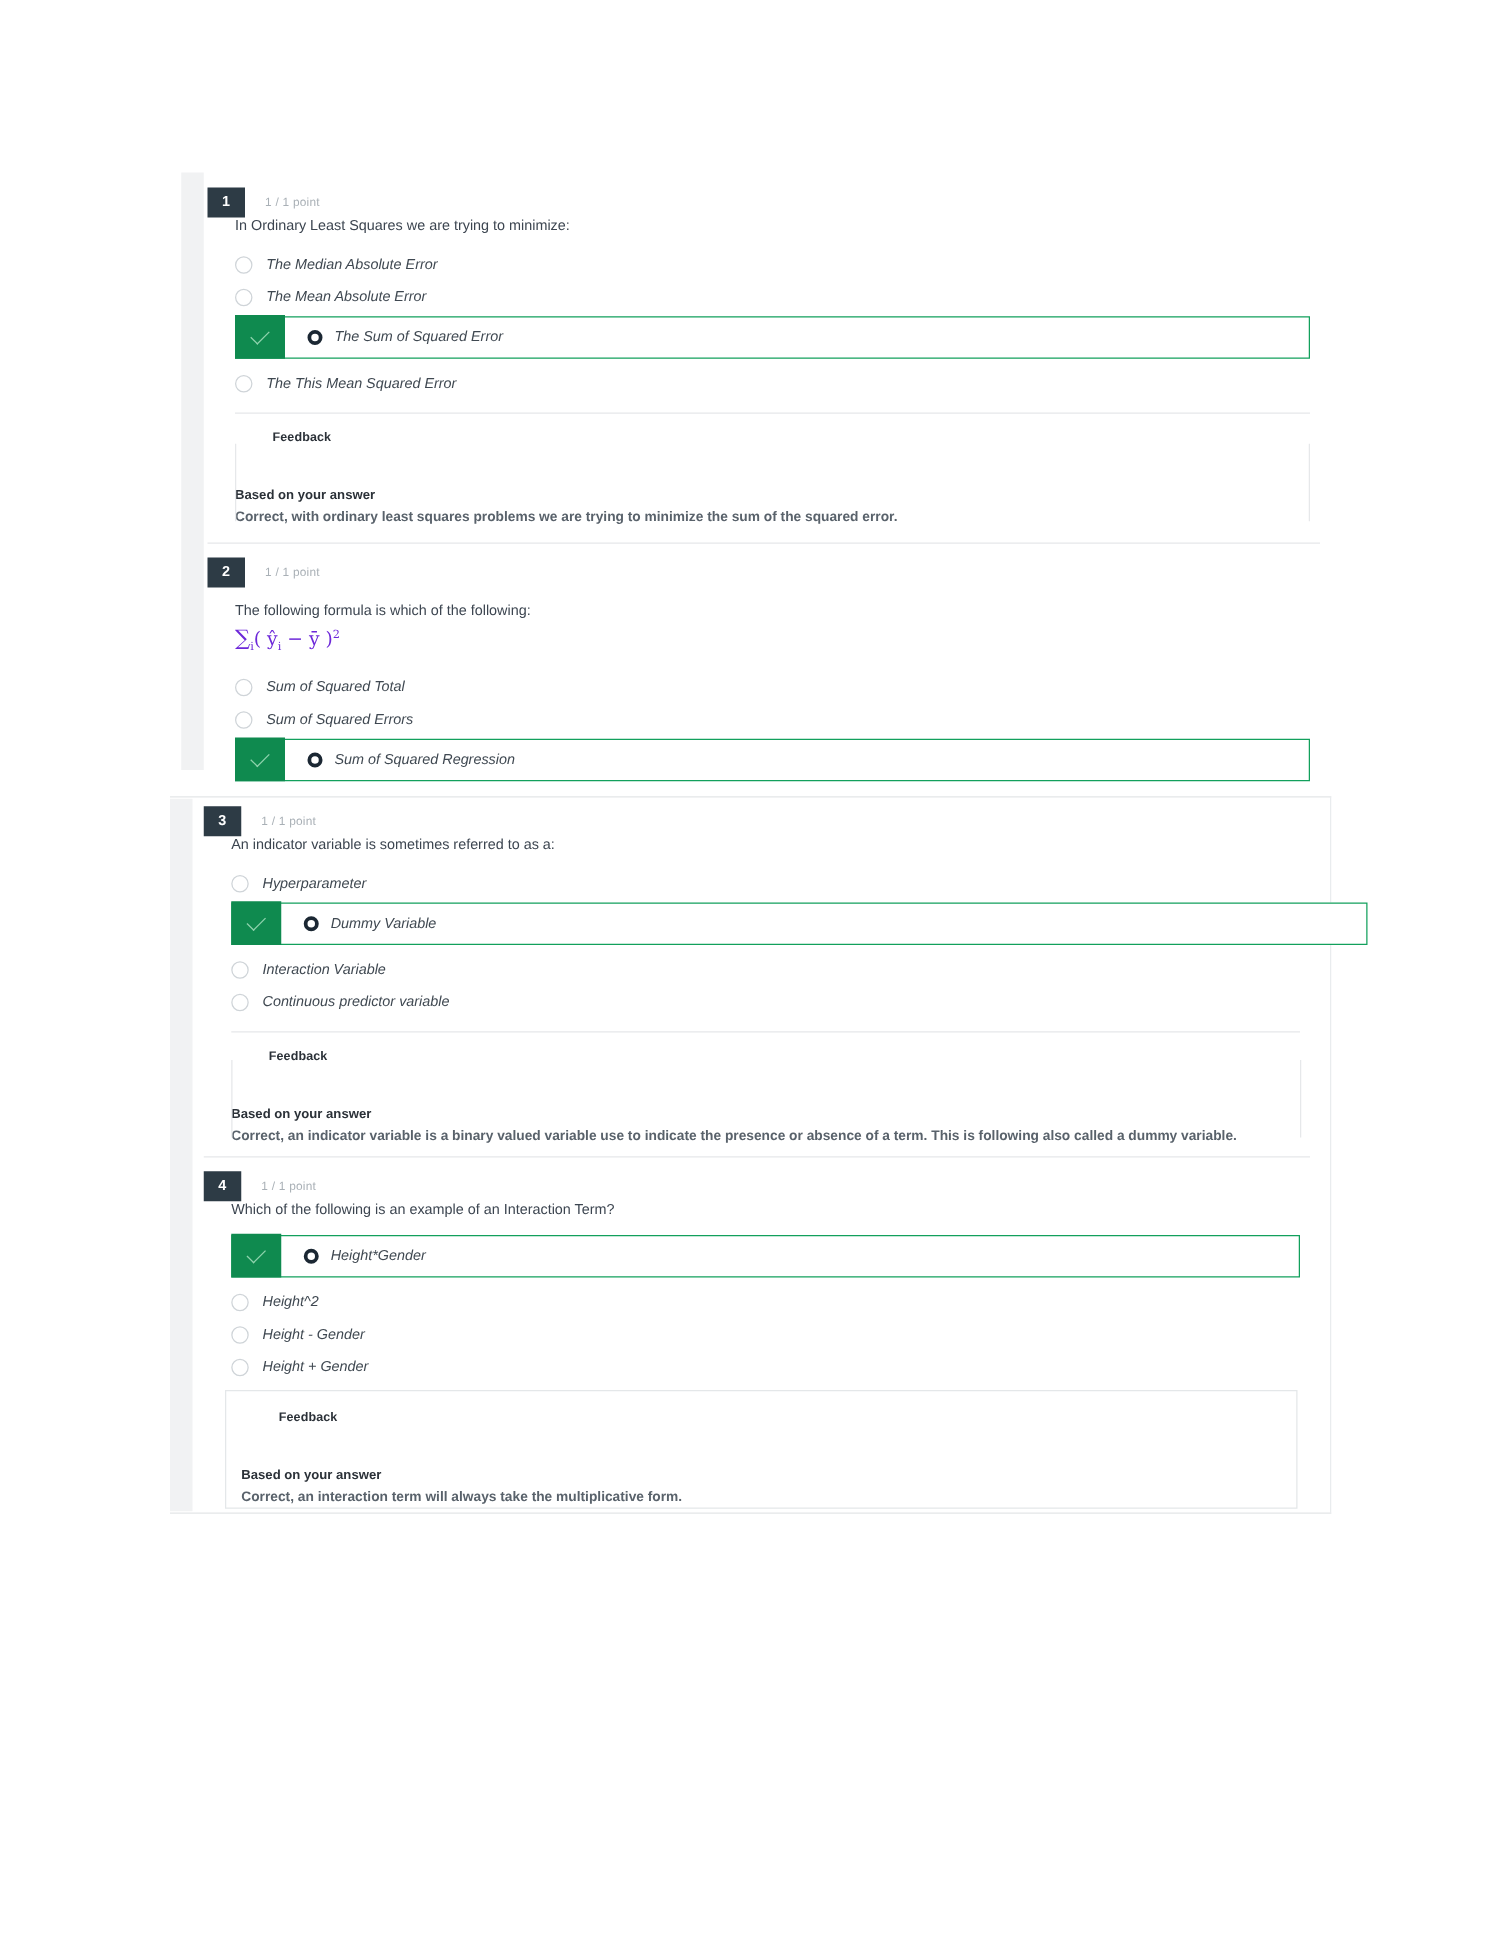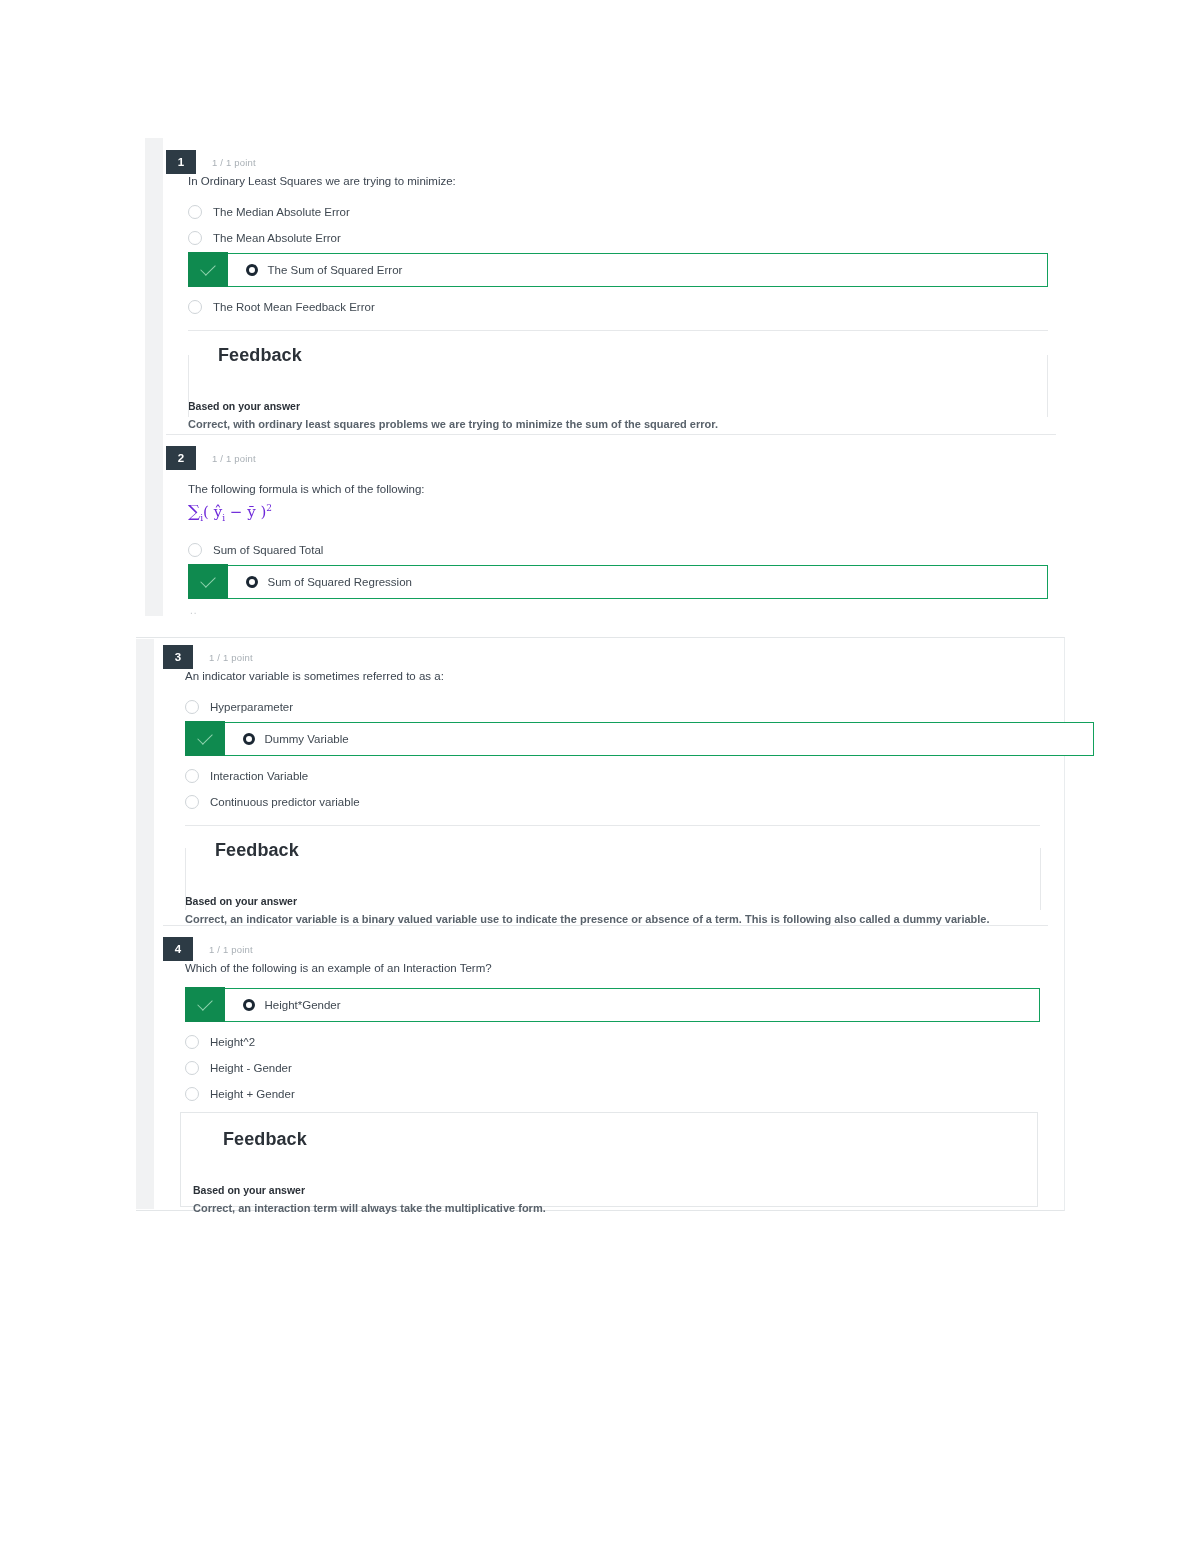--- a/index.html
+++ b/index.html
@@ -114,21 +114,21 @@
   }
   .opt .radio {
     width: 12px;
     height: 12px;
     border: 1.3px solid #cfd4d8;
     border-radius: 50%;
     margin-right: 11px;
     flex: none;
     background: #fff;
   }
-  .opt-label { white-space: nowrap; }
+  .opt-label { white-space: nowrap; font-style: italic; }
 
   
   .opt-correct {
     display: flex;
     align-items: stretch;
     height: 34px;
     margin-left: 22px;
     margin-top: 2px;
     margin-bottom: 2px;
     border: 1.5px solid #12a05c;
@@ -179,21 +179,21 @@
     margin-left: 22px;
     margin-top: 10px;
     height: 1px;
     background: #e6e8ea;
   }
   .feedback {
     margin-left: 22px;
     padding-top: 14px;
   }
   .feedback-title {
-    font-size: 18px;
+    font-size: 10px;
     font-weight: bold;
     color: #2b3138;
     letter-spacing: .1px;
     padding-left: 30px;
   }
   .feedback-sub {
     margin-top: 34px;
     font-size: 10.5px;
     font-weight: bold;
     color: #2b3138;
@@ -250,21 +250,21 @@
           <span class="check-glyph"></span>
         </div>
         <div class="body">
           <span class="radio-filled"></span>
           <span class="opt-label">The Sum of Squared Error</span>
         </div>
       </div>
 
       <div class="opt" style="margin-top:7px;">
         <span class="radio"></span>
-        <span class="opt-label">The Root Mean Feedback Error</span>
+        <span class="opt-label">The This Mean Squared Error</span>
       </div>
     </div>
 
     <div class="divider" style="width:860px;"></div>
     <div class="feedback">
       <div class="feedback-title">Feedback</div>
       <div class="feedback-sub">Based on your answer</div>
       <div class="feedback-body">Correct, with ordinary least squares problems we are trying to minimize the sum of the squared error.</div>
     </div>
   </div>
@@ -281,20 +281,24 @@
     <div class="qtext" style="margin-top:12px;">The following formula is which of the following:</div>
     <div class="formula">
       <span class="big">∑</span><sub>i</sub><span>( ŷ</span><sub>i</sub>&nbsp;<span>−</span>&nbsp;<span>ȳ</span><span> )</span><sup>2</sup>
     </div>
 
     <div class="options" style="margin-top:14px;">
       <div class="opt">
         <span class="radio"></span>
         <span class="opt-label">Sum of Squared Total</span>
       </div>
+      <div class="opt">
+        <span class="radio"></span>
+        <span class="opt-label">Sum of Squared Errors</span>
+      </div>
       <div class="opt-correct" style="width:860px;">
         <div class="check-block">
           <span class="check-glyph"></span>
         </div>
         <div class="body">
           <span class="radio-filled"></span>
           <span class="opt-label">Sum of Squared Regression</span>
         </div>
       </div>
     </div>

